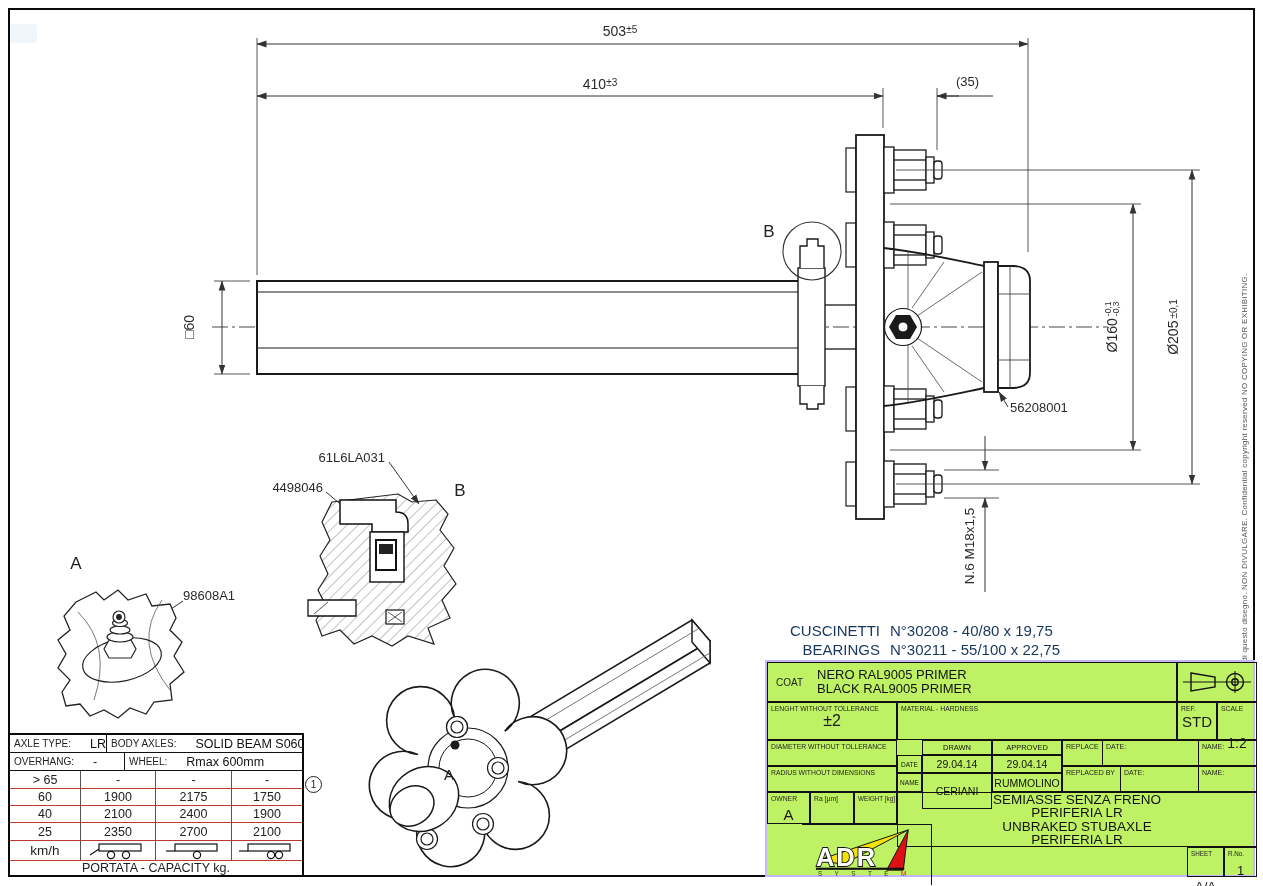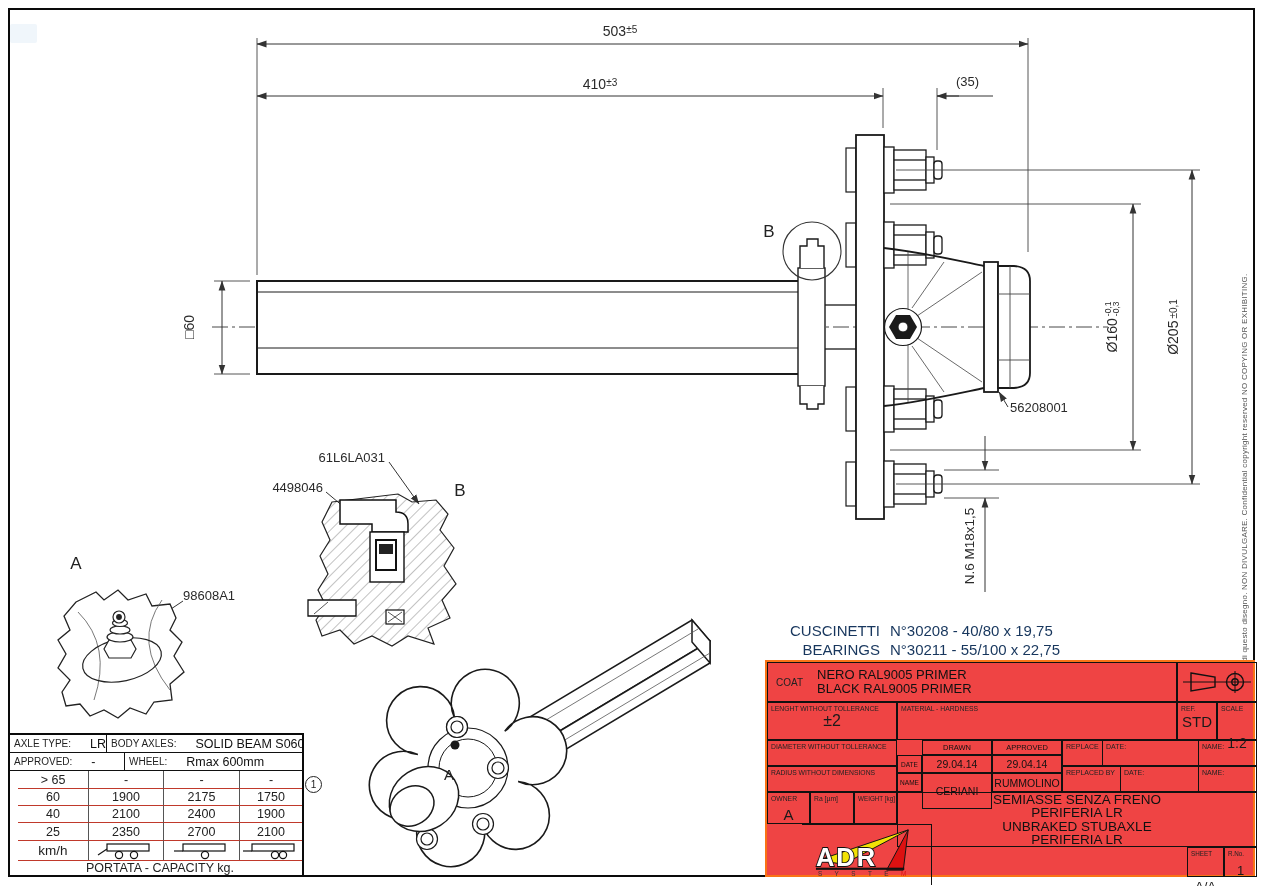--- a/index.html
+++ b/index.html
@@ -23,31 +23,31 @@
   .side-note{writing-mode:vertical-rl;transform:rotate(180deg);font-size:8px;
         letter-spacing:.25px;color:#555;white-space:nowrap;}
   
   .captable{left:8px;top:733px;width:296px;height:144px;border:2.5px solid #0a0a0a;
         box-sizing:border-box;display:flex;flex-direction:column;background:#fff;}
   .cap-hrow{display:flex;height:19px;border-bottom:1.5px solid #111;}
   .cap-hcell{display:flex;align-items:center;padding-left:4px;box-sizing:border-box;white-space:nowrap;overflow:hidden;gap:16px;}
   .cap-hcell .l{font-size:10px;color:#222;margin-right:3px;}
   .cap-hcell .v{font-size:12.5px;color:#111;}
   .cap-grid{flex:1;display:grid;grid-template-columns:70px 75px 76px 1fr;
-        grid-template-rows:17px 17px 17px 18px 20px 1fr;padding-left:8px;}
+        grid-template-rows:17px 17px 17px 18px 20px 1fr;}
   .cap-cell{display:flex;align-items:center;justify-content:center;font-size:12.5px;
         color:#222;box-sizing:border-box;}
   .cap-cell.cb{border-left:1px solid #555;}
   .cap-cell.rt{border-top:1.2px solid #c0392b;}
   .cap-foot{grid-column:1/5;display:flex;align-items:center;justify-content:center;
         font-size:12.5px;border-top:1.2px solid #c0392b;color:#222;}
   .kmh{font-size:13.5px;}
   
-  .tblock{left:765px;top:660px;width:490px;height:217px;border:2px solid #f97316;
-        box-sizing:border-box;background:#ef4444;text-decoration:underline;}
+  .tblock{left:765px;top:660px;width:490px;height:217px;border:2px solid #c4b5fd;
+        box-sizing:border-box;background:#bef264;text-decoration:underline;}
   .tb{position:absolute;box-sizing:border-box;border:1px solid #111;}
   .tb .sl{position:absolute;left:3px;top:2px;font-size:6.8px;color:#222;white-space:nowrap;}
   .cv{display:flex;align-items:center;justify-content:center;width:100%;height:100%;}
   .coat-wrap{display:flex;align-items:center;height:100%;}
   .coat-lbl{font-size:10px;margin-left:8px;color:#222;}
   .coat-val{font-size:13px;line-height:14.5px;margin-left:14px;color:#111;}
   .titlecell{font-size:13.5px;line-height:13.5px;text-align:center;color:#111;
         display:flex;flex-direction:column;justify-content:center;}
   .minicell{display:flex;align-items:center;justify-content:center;font-size:10.5px;color:#111;}
   .minihdr{font-size:7.5px;}
@@ -302,21 +302,21 @@
         <span class="l">AXLE TYPE:</span>
         <span class="v">LR</span>
       </div>
       <div class="cap-hcell" style="flex:1;">
         <span class="l">BODY AXLES:</span>
         <span class="v">SOLID BEAM S060</span>
       </div>
     </div>
     <div class="cap-hrow">
       <div class="cap-hcell" style="width:115px;border-right:1.5px solid #111;">
-        <span class="l">APPROVED:</span>
+        <span class="l">OVERHANG:</span>
         <span class="v">-</span>
       </div>
       <div class="cap-hcell" style="flex:1;">
         <span class="l">WHEEL:</span>
         <span class="v">Rmax 600mm</span>
       </div>
     </div>
     <div class="cap-grid">
       <div class="cap-cell">&gt; 65</div>
       <div class="cap-cell cb">-</div>

